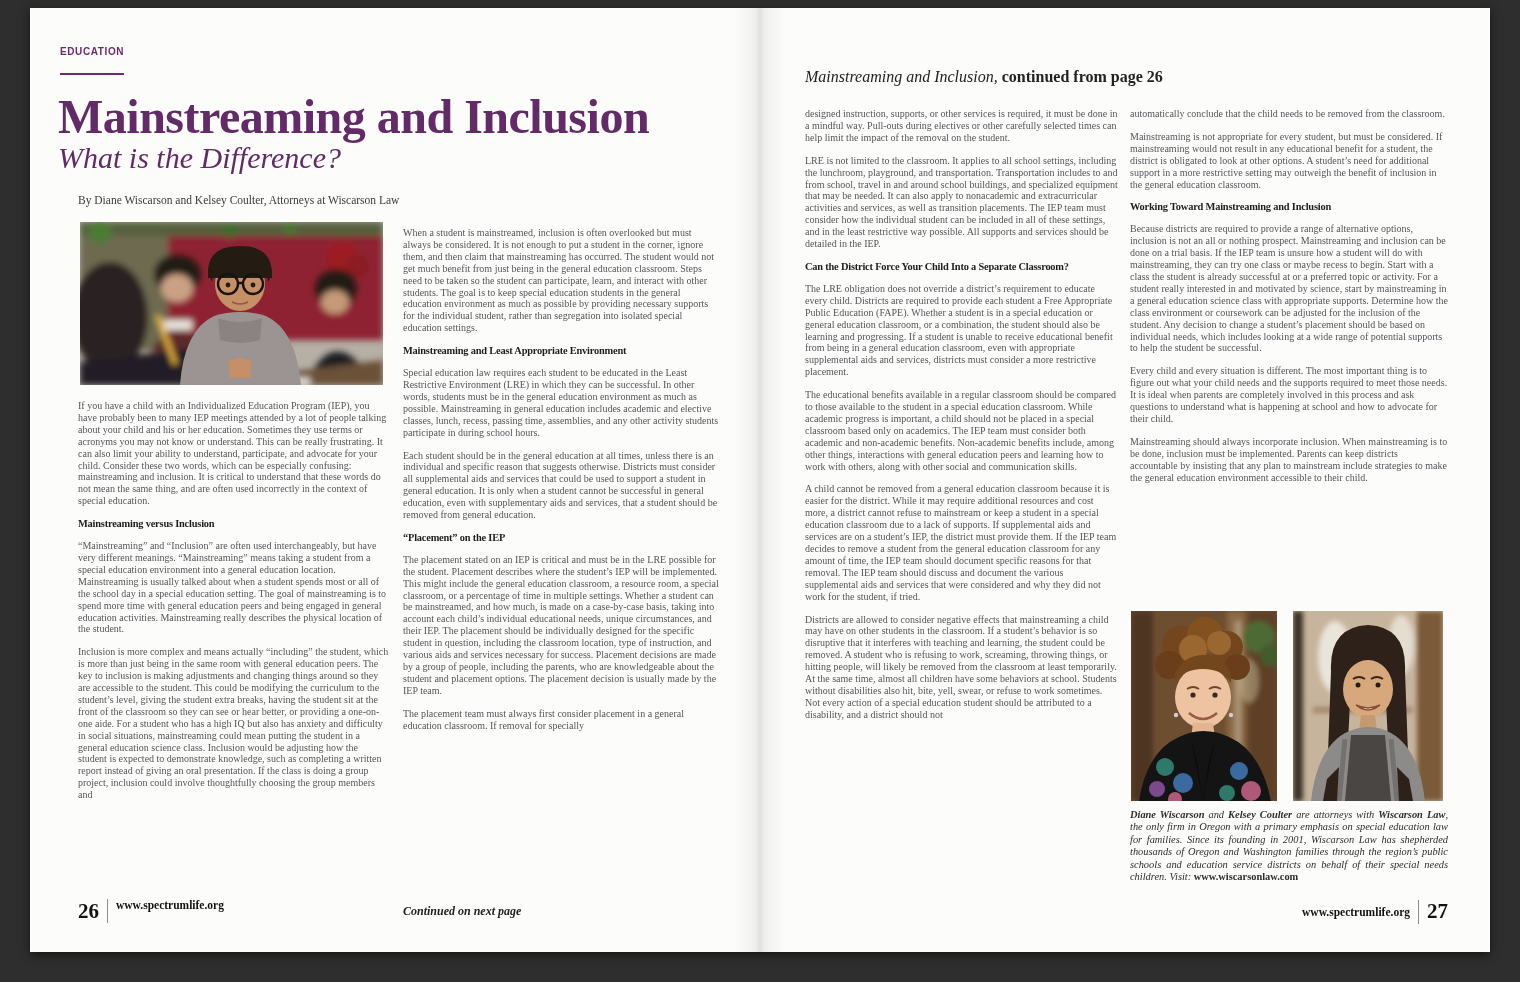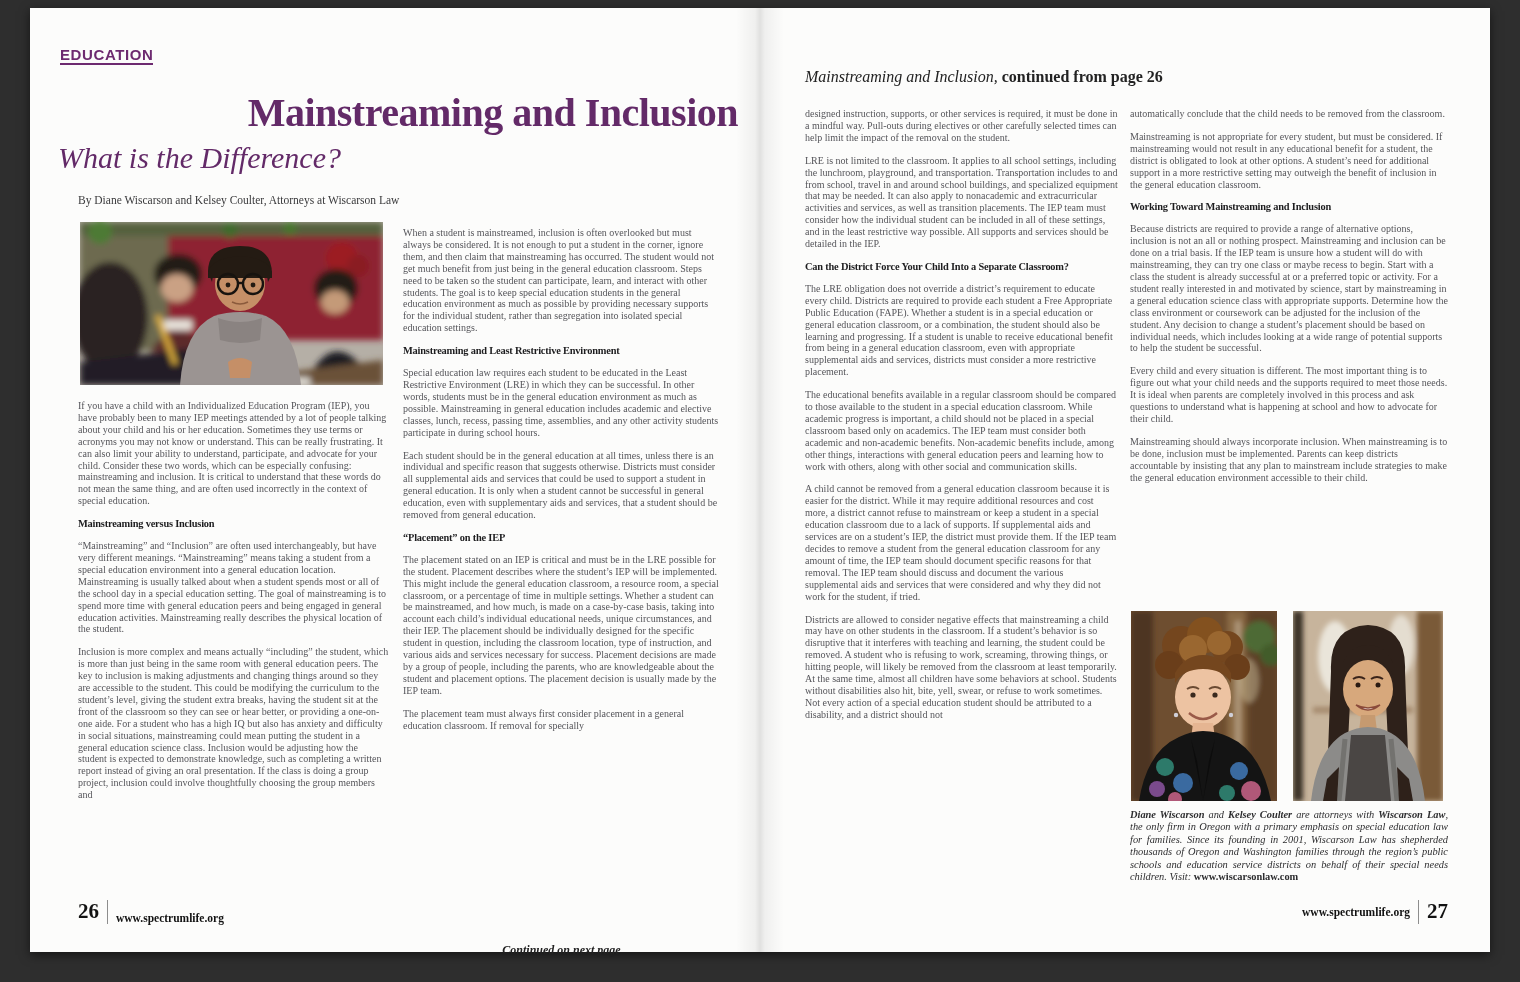--- a/index.html
+++ b/index.html
@@ -1,22 +1,22 @@
 <!DOCTYPE html>
 <html><head>
 <meta charset="utf-8">
 <style>
   html,body{margin:0;padding:0}
   body{width:1520px;height:982px;position:relative;overflow:hidden;background:#2e2e2e;font-family:"Liberation Serif",serif}
   .spread{position:absolute;left:30px;top:8px;width:1460px;height:944px;background:#fcfcfb;box-shadow:0 3px 10px rgba(0,0,0,.55)}
   .gutter{position:absolute;left:706px;top:0;width:48px;height:944px;pointer-events:none;
     background:linear-gradient(90deg,rgba(0,0,0,0),rgba(0,0,0,.05) 40%,rgba(0,0,0,.11) 50%,rgba(0,0,0,.05) 60%,rgba(0,0,0,0))}
-  .category{position:absolute;left:30px;top:38px;font-family:"Liberation Sans",sans-serif;font-weight:bold;font-size:15px;
-    color:#6d2a70;letter-spacing:.6px;border-bottom:2px solid #6d2a70;padding-bottom:0}
-  .title{position:absolute;left:28px;top:84px;width:680px;text-align:right;font-weight:bold;font-size:40px;
+  .category{position:absolute;left:30px;top:38px;font-family:"Liberation Sans",sans-serif;font-weight:bold;font-size:10px;
+    color:#6d2a70;letter-spacing:.6px;border-bottom:2px solid #6d2a70;padding-bottom:16px}
+  .title{position:absolute;left:28px;top:84px;width:680px;text-align:left;font-weight:bold;font-size:48px;
     color:#632a68;letter-spacing:-.5px;line-height:1.05}
   .subtitle{position:absolute;left:28px;top:133px;width:680px;text-align:left;font-style:italic;font-size:30px;color:#632a68}
   .byline{position:absolute;left:48px;top:186px;font-weight:normal;font-size:11.5px;color:#3a3a3c}
   .col{position:absolute;font-size:10px;line-height:11.9px;color:#55555a}
   .col .p{margin:0 0 11px 0}
   .col .h{font-weight:bold;color:#1d1d1f;font-size:10.4px;letter-spacing:-.2px;margin:6px 0 10px 0}
   .col-l1{left:48px;top:392px;width:311px}
   .col-l2{left:373px;top:219px;width:317px}
   .col-r1{left:775px;top:100px;width:314px}
   .col-r2{left:1100px;top:100px;width:318px}
@@ -25,25 +25,25 @@
   .header27 .bd{font-weight:bold}
   .photo{position:absolute;overflow:hidden;background:#cfc9c0}
   .photo svg{display:block}
   .photo-classroom{left:50px;top:214px;width:303px;height:163px}
   .photo-diane{left:1101px;top:603px;width:146px;height:190px}
   .photo-kelsey{left:1263px;top:603px;width:150px;height:190px}
   .bio{position:absolute;left:1100px;top:801px;width:318px;font-style:italic;font-size:10.4px;line-height:12.4px;
     color:#2d2d2f;text-align:justify}
   .bio .b{font-weight:bold}
   .bio .url{font-weight:bold;font-style:normal}
-  .footer-l{position:absolute;left:48px;top:891px;display:flex;align-items:flex-end;gap:8px}
+  .footer-l{position:absolute;left:48px;top:891px;display:flex;align-items:flex-start;gap:8px}
   .pagenum{font-weight:bold;font-size:21px;color:#121212}
   .vdiv{width:1px;height:24px;background:#8d8d8d}
   .site{font-weight:bold;font-size:11.5px;color:#121212}
-  .continued{position:absolute;left:373px;top:935px;width:317px;text-align:center;
+  .continued{position:absolute;left:373px;top:896px;width:317px;text-align:left;
     font-style:italic;font-weight:bold;font-size:12px;color:#222}
   .footer-r{position:absolute;left:1100px;top:891px;width:318px;display:flex;justify-content:flex-end;align-items:center;gap:8px}
 </style>
 </head>
 <body>
 
 <div class="spread">
   <div class="gutter"></div>
 
   <div class="category">EDUCATION</div>
@@ -101,21 +101,21 @@
 
   <div class="col col-l1">
     <div class="p">If you have a child with an Individualized Education Program (IEP), you have probably been to many IEP meetings attended by a lot of people talking about your child and his or her education. Sometimes they use terms or acronyms you may not know or understand. This can be really frustrating. It can also limit your ability to understand, participate, and advocate for your child. Consider these two words, which can be especially confusing: mainstreaming and inclusion. It is critical to understand that these words do not mean the same thing, and are often used incorrectly in the context of special education.</div>
     <div class="h">Mainstreaming versus Inclusion</div>
     <div class="p">“Mainstreaming” and “Inclusion” are often used interchangeably, but have very different meanings. “Mainstreaming” means taking a student from a special education environment into a general education location. Mainstreaming is usually talked about when a student spends most or all of the school day in a special education setting. The goal of mainstreaming is to spend more time with general education peers and being engaged in general education activities. Mainstreaming really describes the physical location of the student.</div>
     <div class="p">Inclusion is more complex and means actually “including” the student, which is more than just being in the same room with general education peers. The key to inclusion is making adjustments and changing things around so they are accessible to the student. This could be modifying the curriculum to the student’s level, giving the student extra breaks, having the student sit at the front of the classroom so they can see or hear better, or providing a one-on-one aide. For a student who has a high IQ but also has anxiety and difficulty in social situations, mainstreaming could mean putting the student in a general education science class. Inclusion would be adjusting how the student is expected to demonstrate knowledge, such as completing a written report instead of giving an oral presentation. If the class is doing a group project, inclusion could involve thoughtfully choosing the group members and</div>
   </div>
 
   <div class="col col-l2">
     <div class="p">When a student is mainstreamed, inclusion is often overlooked but must always be considered. It is not enough to put a student in the corner, ignore them, and then claim that mainstreaming has occurred. The student would not get much benefit from just being in the general education classroom. Steps need to be taken so the student can participate, learn, and interact with other students. The goal is to keep special education students in the general education environment as much as possible by providing necessary supports for the individual student, rather than segregation into isolated special education settings.</div>
-    <div class="h">Mainstreaming and Least Restrictive Environment</div>
+    <div class="h">Mainstreaming and Least Appropriate Environment</div>
     <div class="p">Special education law requires each student to be educated in the Least Restrictive Environment (LRE) in which they can be successful. In other words, students must be in the general education environment as much as possible. Mainstreaming in general education includes academic and elective classes, lunch, recess, passing time, assemblies, and any other activity students participate in during school hours.</div>
     <div class="p">Each student should be in the general education at all times, unless there is an individual and specific reason that suggests otherwise. Districts must consider all supplemental aids and services that could be used to support a student in general education. It is only when a student cannot be successful in general education, even with supplementary aids and services, that a student should be removed from general education.</div>
     <div class="h">“Placement” on the IEP</div>
     <div class="p">The placement stated on an IEP is critical and must be in the LRE possible for the student. Placement describes where the student’s IEP will be implemented. This might include the general education classroom, a resource room, a special classroom, or a percentage of time in multiple settings. Whether a student can be mainstreamed, and how much, is made on a case-by-case basis, taking into account each child’s individual educational needs, unique circumstances, and their IEP. The placement should be individually designed for the specific student in question, including the classroom location, type of instruction, and various aids and services necessary for success. Placement decisions are made by a group of people, including the parents, who are knowledgeable about the student and placement options. The placement decision is usually made by the IEP team.</div>
     <div class="p">The placement team must always first consider placement in a general education classroom. If removal for specially</div>
   </div>
 
   <div class="footer-l">
     <span class="pagenum">26</span>
     <span class="vdiv"></span>

